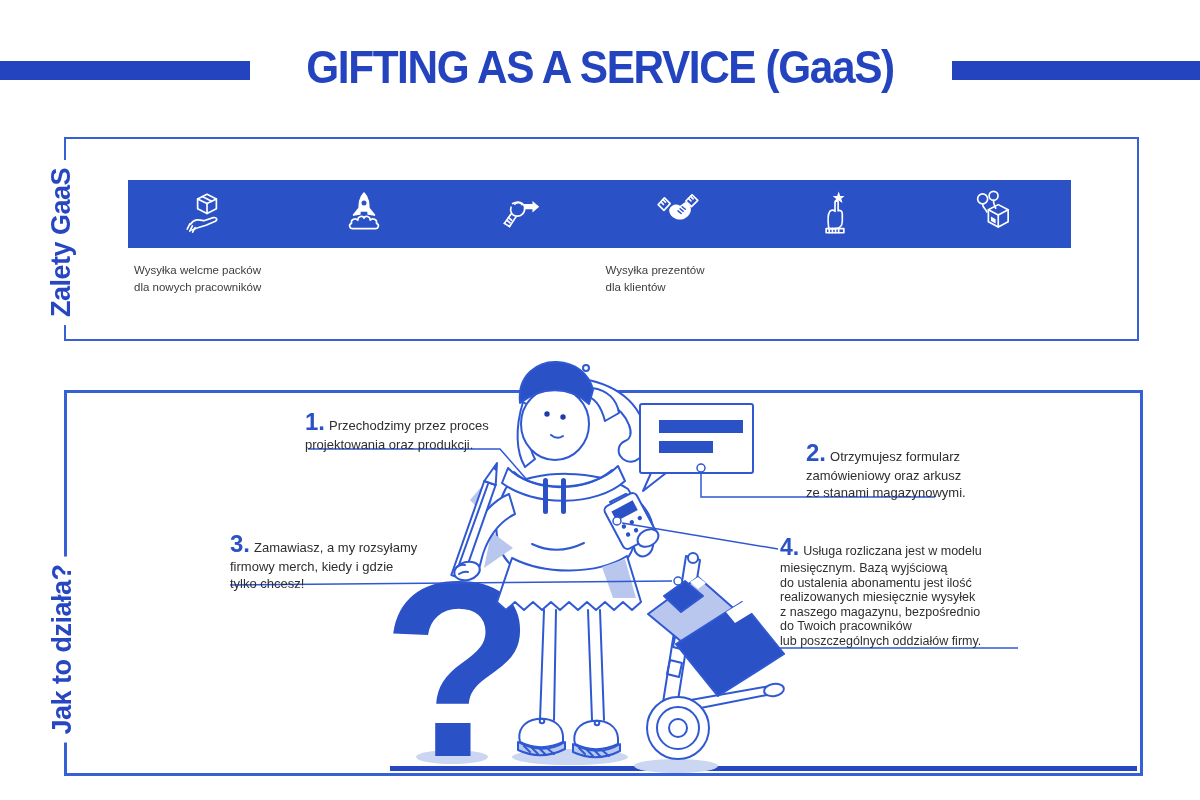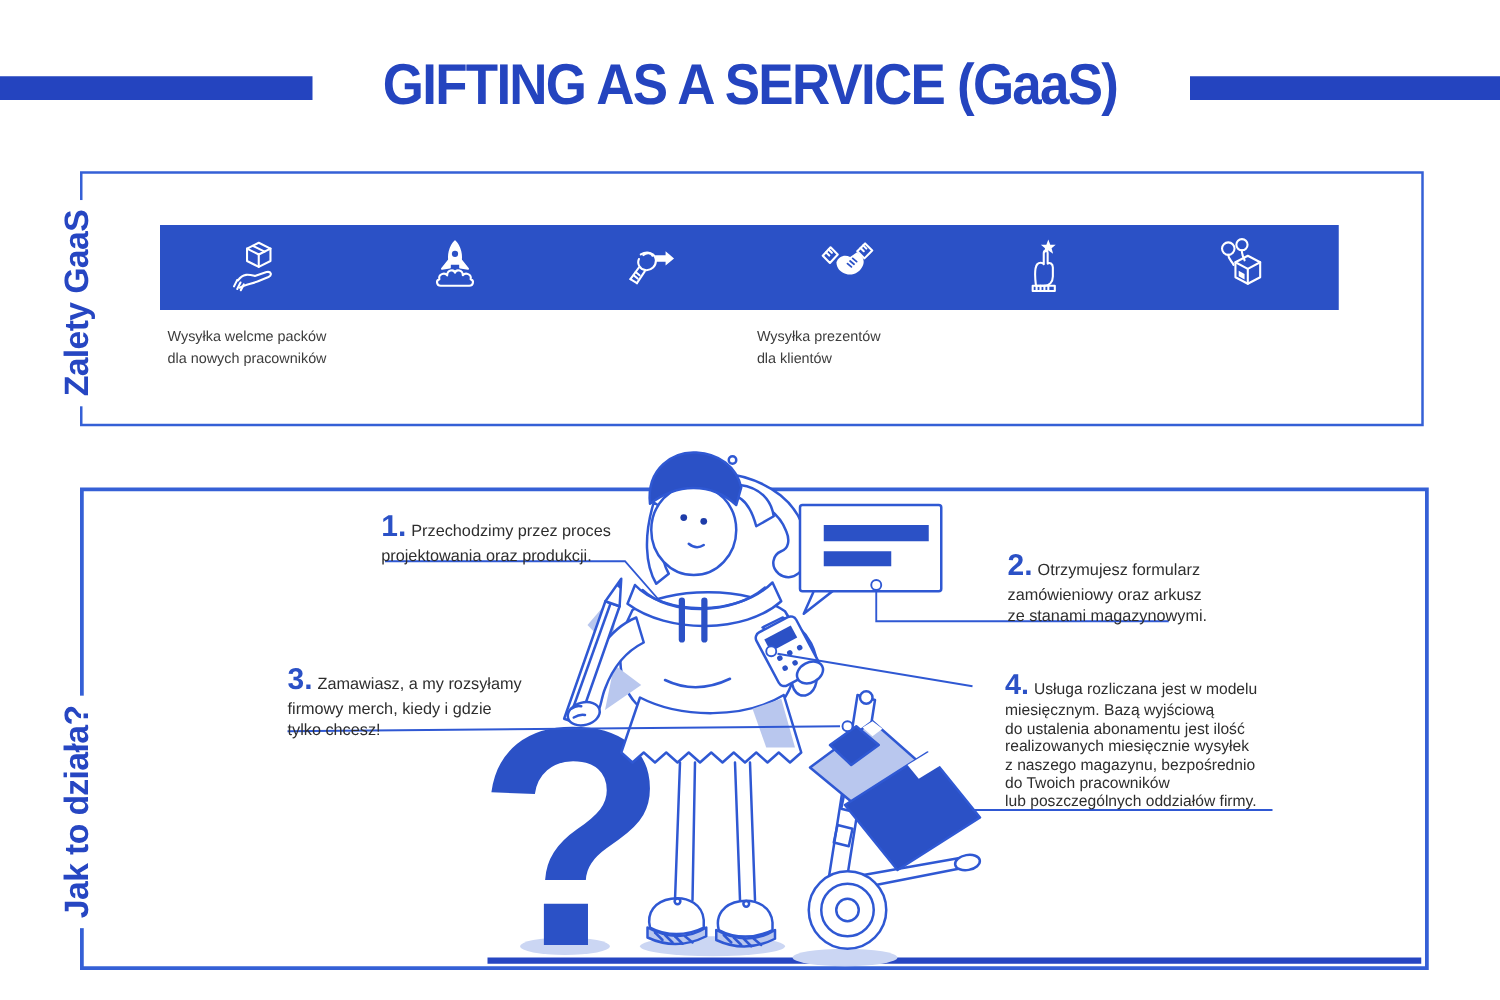--- a/index.html
+++ b/index.html
@@ -43,21 +43,21 @@
     flex:1;text-align:left;font-size:11.5px;line-height:1.45;color:#3C3C3C;
     white-space:pre-line;padding:0 6px;
   }
   
   .step{position:absolute;z-index:4;color:#2E2E2E;font-size:13px;line-height:1.3;}
   .step-num{font-size:24px;font-weight:bold;color:#2B51C6;margin-right:4px;}
   .step-text{white-space:pre-line;}
   .step-1{left:305px;top:406px;width:230px;}
   .step-2{left:780px;top:437px;width:215px;margin-left:26px;}
   .step-3{left:230px;top:528px;width:215px;}
-  .step-4{left:804px;top:534px;width:240px;font-size:12.5px;line-height:1.17;}
+  .step-4{left:780px;top:534px;width:240px;font-size:12.5px;line-height:1.17;}
   .step-4 .step-num{font-size:23px;}
   
   svg.scene{position:absolute;left:0;top:0;z-index:3;pointer-events:none;}
 </style>
 </head>
 <body>
 
 <div class="title-bar left"></div>
 <h1 class="main-title">GIFTING AS A SERVICE (GaaS)</h1>
 <div class="title-bar right"></div>

